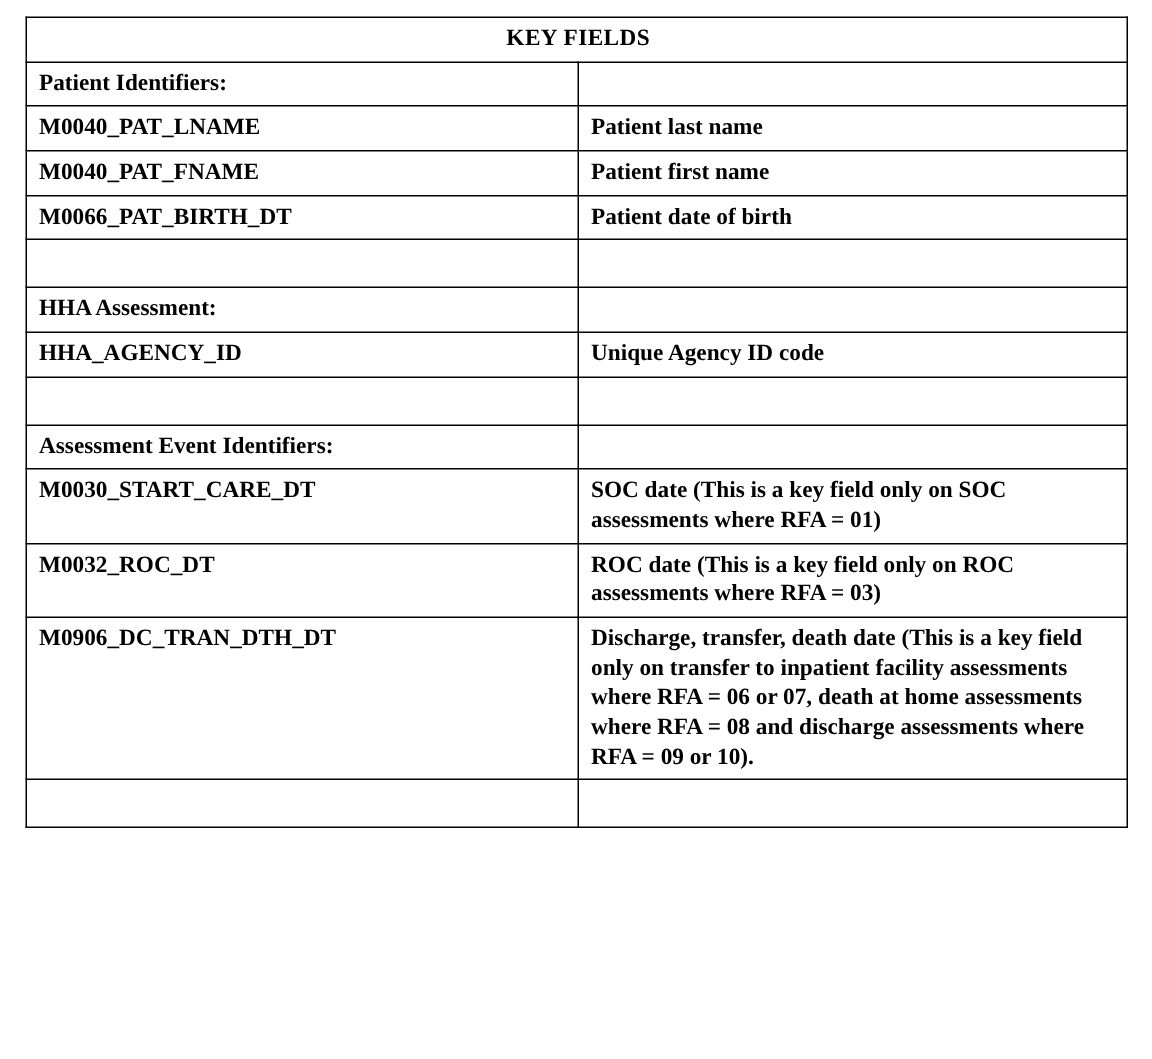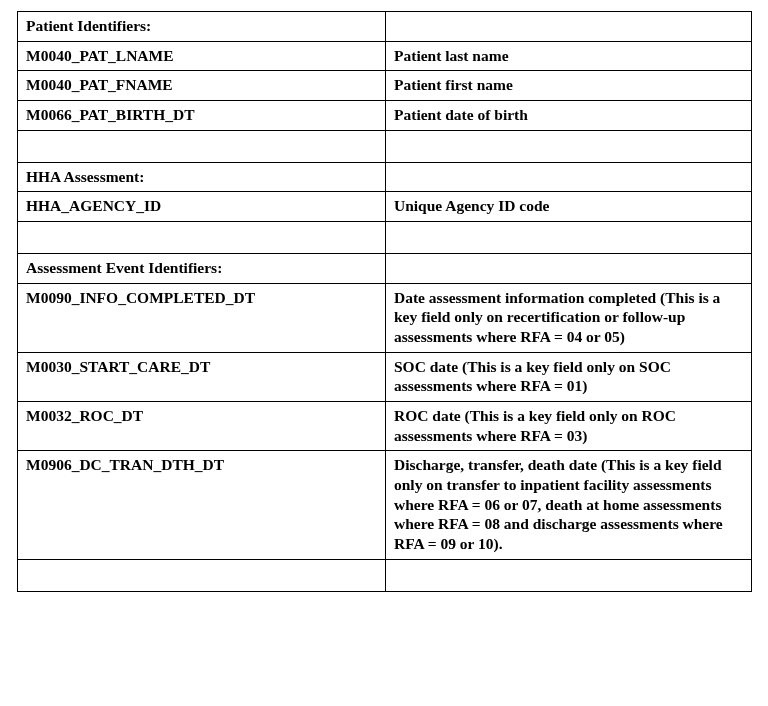--- a/index.html
+++ b/index.html
@@ -66,20 +66,23 @@
 
 <div class="page">
   <div class="table-wrap">
     <table class="key-fields">
       <colgroup>
         <col class="col-left">
         <col class="col-right">
       </colgroup>
       <tbody>
         <tr>
+          <td class="title-cell" colspan="2">KEY FIELDS</td>
+        </tr>
+        <tr>
           <td class="section-cell">Patient Identifiers:</td>
           <td></td>
         </tr>
         <tr>
           <td>M0040_PAT_LNAME</td>
           <td>Patient last name</td>
         </tr>
         <tr>
           <td>M0040_PAT_FNAME</td>
           <td>Patient first name</td>
@@ -102,24 +105,20 @@
         </tr>
         <tr class="empty-row">
           <td></td>
           <td></td>
         </tr>
         <tr>
           <td class="section-cell">Assessment Event Identifiers:</td>
           <td></td>
         </tr>
         <tr>
-          <td>M0090_INFO_COMPLETED_DT</td>
-          <td>Date assessment information completed (This is a key field only on recertification or follow-up assessments where RFA = 04 or 05)</td>
-        </tr>
-        <tr>
           <td>M0030_START_CARE_DT</td>
           <td>SOC date (This is a key field only on SOC assessments where RFA = 01)</td>
         </tr>
         <tr>
           <td>M0032_ROC_DT</td>
           <td>ROC date (This is a key field only on ROC assessments where RFA = 03)</td>
         </tr>
         <tr>
           <td>M0906_DC_TRAN_DTH_DT</td>
           <td>Discharge, transfer, death date (This is a key field only on transfer to inpatient facility assessments where RFA = 06 or 07, death at home assessments where RFA = 08 and discharge assessments where RFA = 09 or 10).</td>

